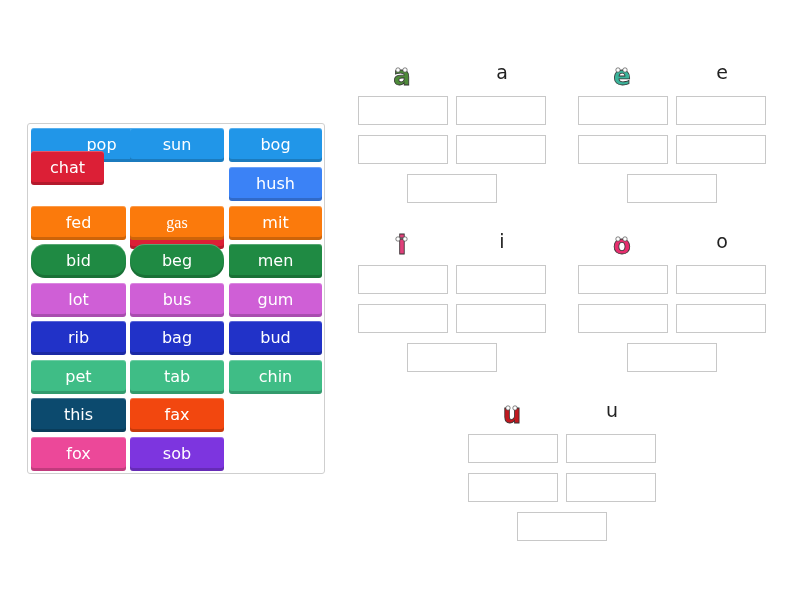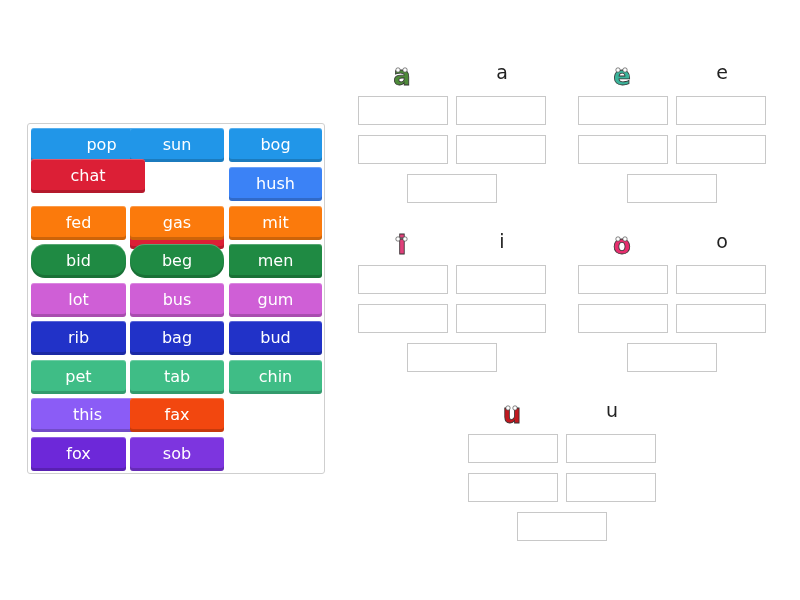--- a/index.html
+++ b/index.html
@@ -33,41 +33,41 @@
 </style>
 </head>
 <body>
 
 <div class="bank"></div>
 
 <div id="tiles">
     <div class="tile" style="left: 31px; top: 128px; width: 95px; background: rgb(33, 150, 232); padding-left: 23px;">pop</div>
     <div class="tile" style="left: 130px; top: 128px; width: 94px; background: rgb(33, 150, 232);">sun</div>
     <div class="tile" style="left: 229px; top: 128px; width: 93px; background: rgb(33, 150, 232);">bog</div>
-    <div class="tile" style="left: 31px; top: 159px; width: 114px; background: rgb(220, 31, 54);">chat</div>
+    <div class="tile" style="left: 31px; top: 151px; width: 73px; background: rgb(220, 31, 54);">chat</div>
     <div class="tile" style="left: 130px; top: 167px; width: 94px; background: rgb(220, 31, 54); margin-top: 48px;">web</div>
     <div class="tile" style="left: 229px; top: 167px; width: 93px; background: #3b82f6;">hush</div>
     <div class="tile" style="left: 31px; top: 206px; width: 95px; background: rgb(251, 122, 12);">fed</div>
-    <div class="tile" style="left: 130px; top: 206px; width: 94px; background: rgb(251, 122, 12);">gas</div>
+    <div class="tile" style="left: 130px; top: 206px; width: 94px; background: rgb(251, 122, 12); font-family: Liberation Serif, serif;">gas</div>
     <div class="tile" style="left: 229px; top: 206px; width: 93px; background: rgb(251, 122, 12);">mit</div>
     <div class="tile" style="left: 31px; top: 244px; width: 95px; background: rgb(31, 138, 67); border-radius: 14px;">bid</div>
     <div class="tile" style="left: 130px; top: 244px; width: 94px; background: rgb(31, 138, 67); border-radius: 15px;">beg</div>
     <div class="tile" style="left: 229px; top: 244px; width: 93px; background: rgb(31, 138, 67);">men</div>
     <div class="tile" style="left: 31px; top: 283px; width: 95px; background: rgb(207, 95, 214);">lot</div>
     <div class="tile" style="left: 130px; top: 283px; width: 94px; background: rgb(207, 95, 214);">bus</div>
     <div class="tile" style="left: 229px; top: 283px; width: 93px; background: rgb(207, 95, 214);">gum</div>
     <div class="tile" style="left: 31px; top: 321px; width: 95px; background: rgb(33, 50, 200);">rib</div>
     <div class="tile" style="left: 130px; top: 321px; width: 94px; background: rgb(33, 50, 200);">bag</div>
     <div class="tile" style="left: 229px; top: 321px; width: 93px; background: rgb(33, 50, 200);">bud</div>
     <div class="tile" style="left: 31px; top: 360px; width: 95px; background: rgb(63, 189, 134);">pet</div>
     <div class="tile" style="left: 130px; top: 360px; width: 94px; background: rgb(63, 189, 134);">tab</div>
     <div class="tile" style="left: 229px; top: 360px; width: 93px; background: rgb(63, 189, 134);">chin</div>
-    <div class="tile" style="left: 31px; top: 398px; width: 95px; background: #8b5cf6; padding-left: 9px;">this</div>
+    <div class="tile" style="left: 31px; top: 398px; width: 95px; background: #0c4a6e;">this</div>
     <div class="tile" style="left: 130px; top: 398px; width: 94px; background: rgb(242, 71, 15);">fax</div>
-    <div class="tile" style="left: 31px; top: 437px; width: 95px; background: #6d28d9;">fox</div>
+    <div class="tile" style="left: 31px; top: 437px; width: 95px; background: #ec4899;">fox</div>
     <div class="tile" style="left: 130px; top: 437px; width: 94px; background: rgb(125, 53, 223);">sob</div>
   </div>
 
 <div id="groups">
     <div>
       <div class="group-icon" style="left: 387px; top: 60px;"><svg width="30" height="30" viewBox="0 0 30 30">
           <text x="15" y="25" text-anchor="middle" font-family="DejaVu Sans, sans-serif" font-weight="bold" font-size="26" fill="#4e8a3a" stroke="#333" stroke-width="0.8">a</text>
           <circle cx="11" cy="10" r="2.2" fill="#fff" stroke="#333" stroke-width="0.6"></circle>
           <circle cx="18" cy="10" r="2.2" fill="#fff" stroke="#333" stroke-width="0.6"></circle>
         </svg></div>

